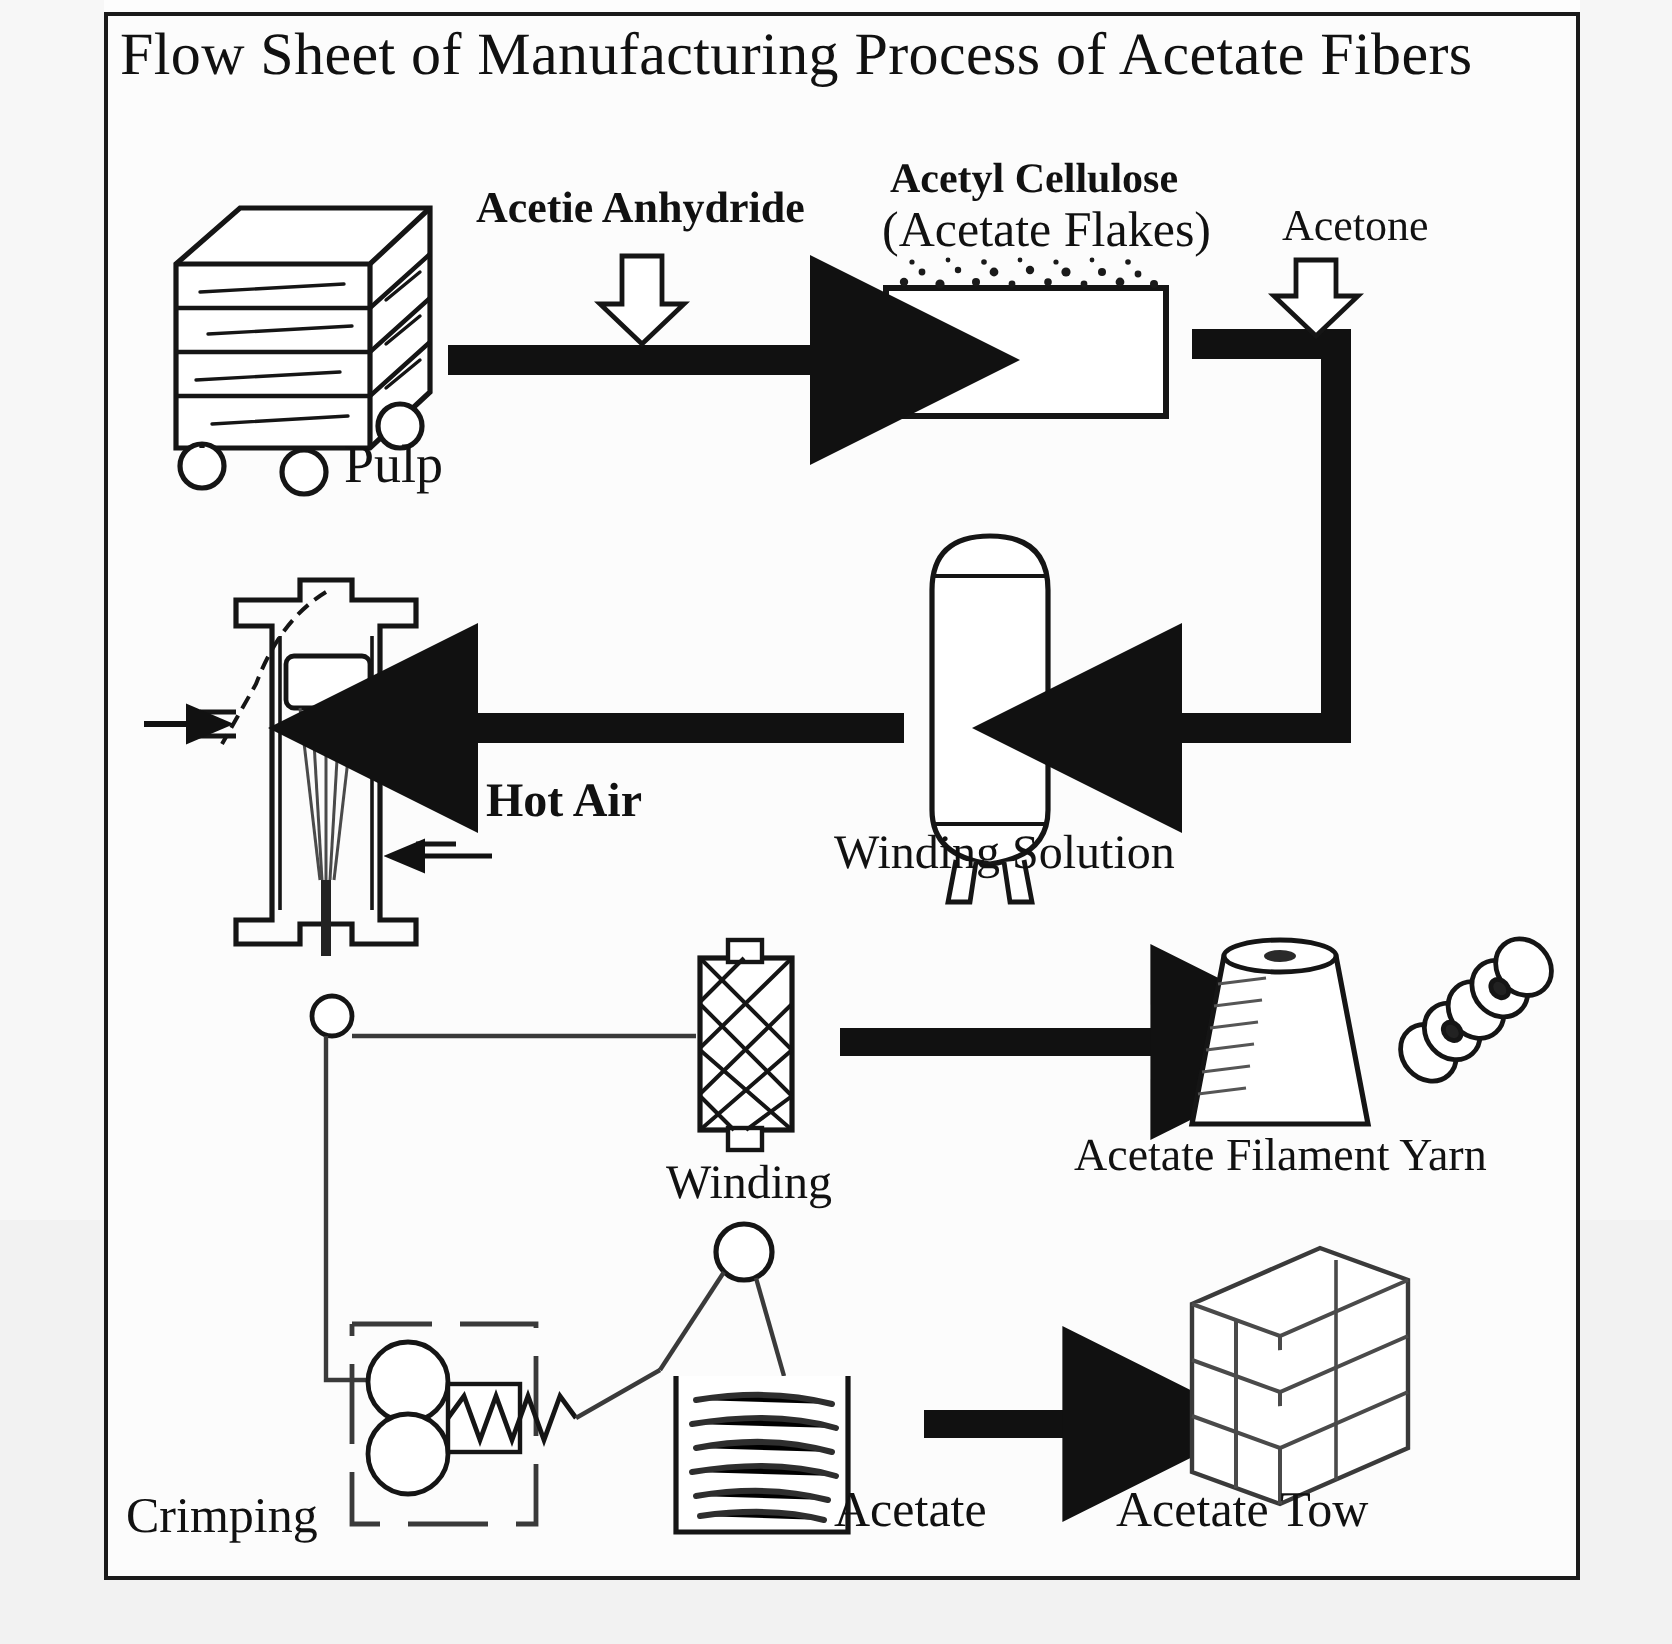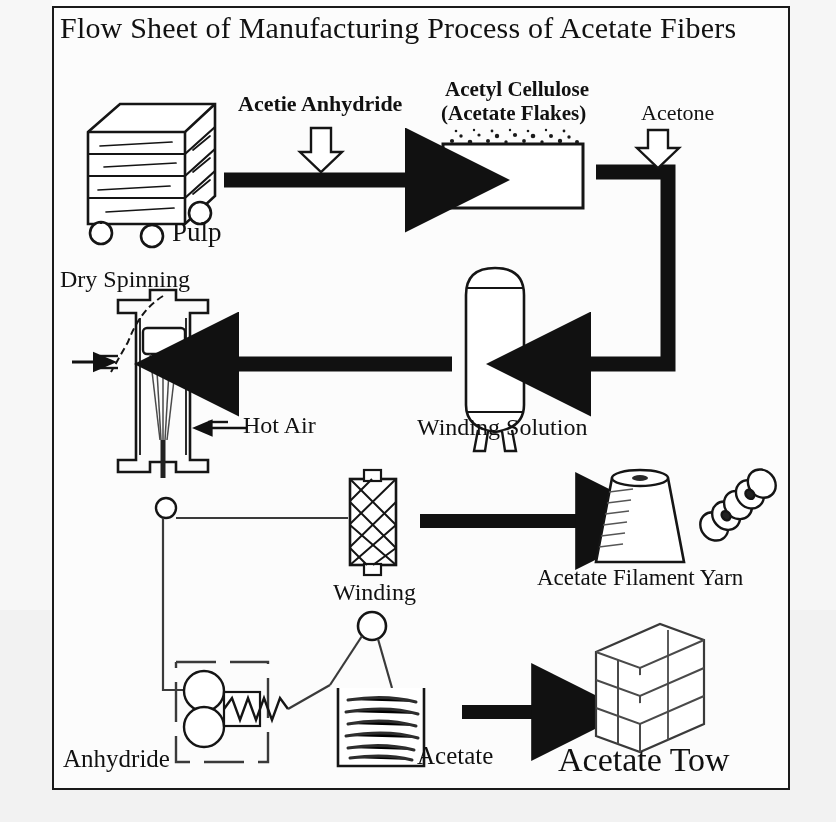--- a/index.html
+++ b/index.html
@@ -247,33 +247,32 @@
       <path d="M618,660 L618,744"></path>
       <path d="M668,630 L668,740" stroke-width="1.8"></path>
     </g>
   </svg>
 
   <div class="lbl" style="left:172px;top:218px;font-size:27px;">Pulp</div>
 
   <div class="lbl" style="left:445px;top:78px;font-size:21px;font-weight:700;">Acetyl Cellulose</div>
 
   <div class="lbl" style="left:238px;top:92px;font-size:22px;font-weight:700;">Acetie Anhydride</div>
-  <div class="lbl" style="left:441px;top:102px;font-size:21px;font-weight:700;">(Acetate Flakes)</div>
+  <div class="lbl" style="left:441px;top:102px;font-size:25px;font-weight:400;">(Acetate Flakes)</div>
 
   <div class="lbl" style="left:641px;top:101px;font-size:22px;text-align:center;">Acetone</div>
 
-  <div class="lbl" style="left:60px;top:267px;font-size:24px;">Dry Spinning</div>
-
-  <div class="lbl" style="left:243px;top:413px;font-size:24px;">Hot Air</div>
+
+  <div class="lbl" style="left:243px;top:389px;font-size:24px;font-weight:bold;">Hot Air</div>
 
   <div class="lbl" style="left:417px;top:415px;font-size:24px;">Winding Solution</div>
 
   <div class="lbl" style="left:333px;top:580px;font-size:24px;text-align:center;">Winding</div>
 
   <div class="lbl" style="left:537px;top:566px;font-size:23px;">Acetate Filament Yarn</div>
 
-  <div class="lbl" style="left:63px;top:745px;font-size:25px;">Anhydride</div>
+  <div class="lbl" style="left:63px;top:745px;font-size:25px;">Crimping</div>
 
   <div class="lbl" style="left:417px;top:742px;font-size:25px;">Acetate</div>
 
-  <div class="lbl" style="left:558px;top:742px;font-size:34px;">Acetate Tow</div>
+  <div class="lbl" style="left:558px;top:742px;font-size:25px;">Acetate Tow</div>
 
 </div>
 
 </body></html>

